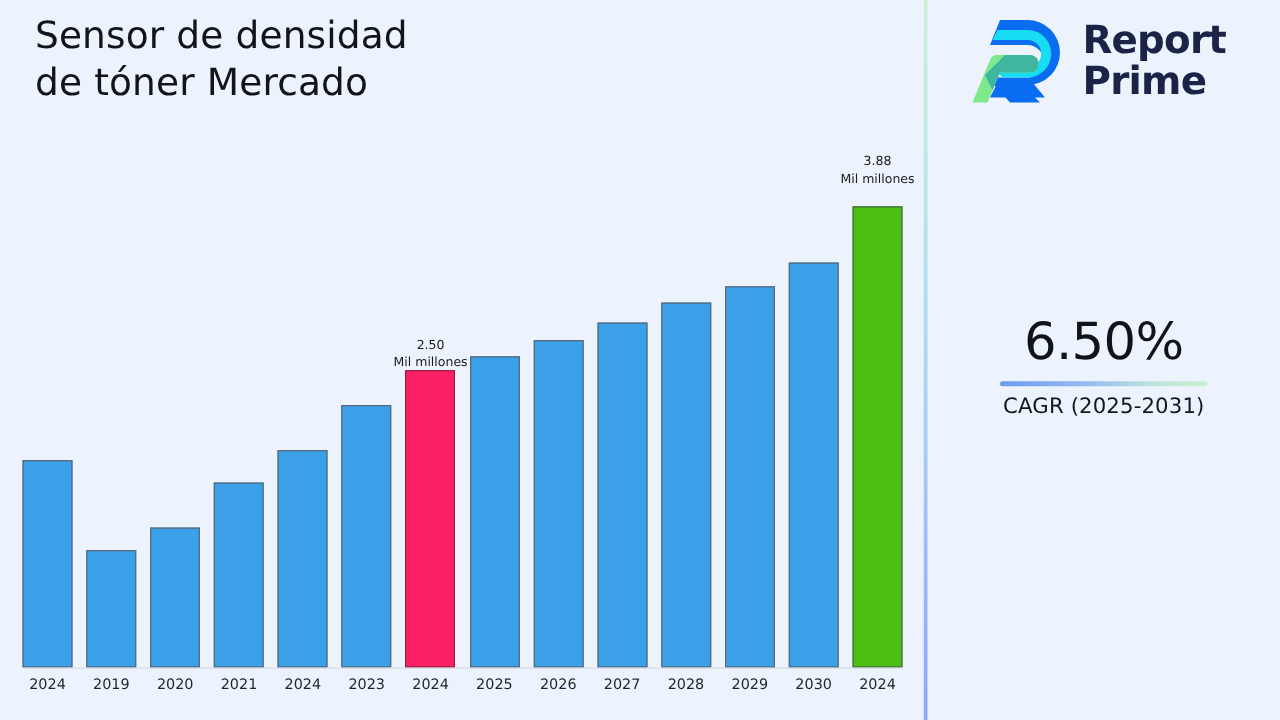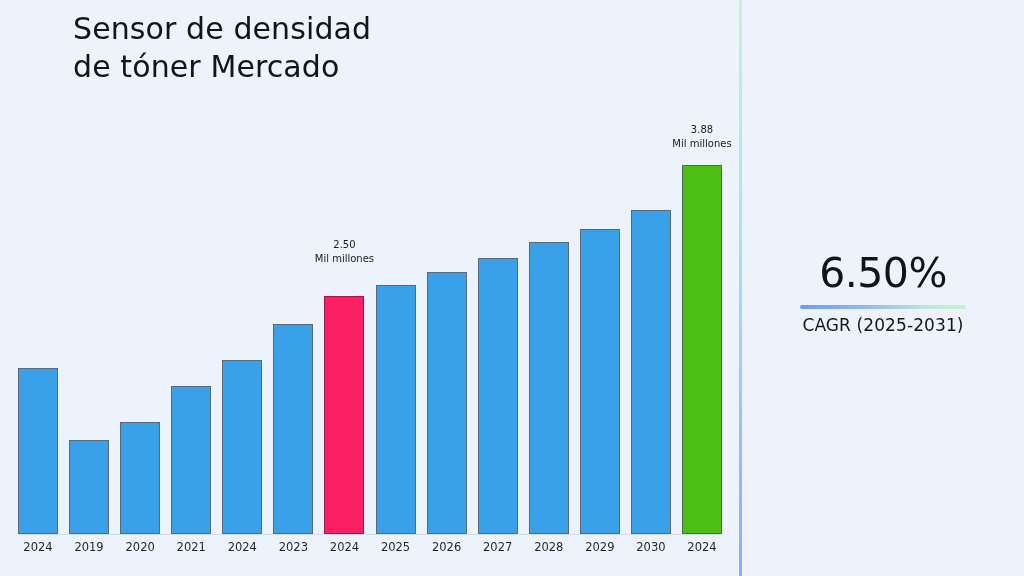--- a/index.html
+++ b/index.html
@@ -13,21 +13,20 @@
   #page { position:absolute; inset:0; background:#EDF3FD; }
 
   
   .title {
     position:absolute; left:28px; top:10px;
     width:430px;
     font-size:30px; line-height:1.28;
     color:#111418; font-weight:400;
     white-space:pre-line;
     letter-spacing:0.1px;
-    margin-left:45px;
   }
 
   
   .v-divider {
     position:absolute; left:739px; top:0; width:3px; height:576px;
     background:linear-gradient(to bottom, #CDEFD6 0%, #BFEAE0 18%, #AFE0EE 38%, #A8CBF6 62%, #9BB4FB 82%, #8FA8FF 100%);
   }
 
   
   .chart {
@@ -137,29 +136,41 @@
         <div class="tick" style="left: 314.462px;">2024</div>
         <div class="tick" style="left: 365.538px;">2025</div>
         <div class="tick" style="left: 416.615px;">2026</div>
         <div class="tick" style="left: 467.692px;">2027</div>
         <div class="tick" style="left: 518.769px;">2028</div>
         <div class="tick" style="left: 569.846px;">2029</div>
         <div class="tick" style="left: 620.923px;">2030</div>
         <div class="tick" style="left: 672px;">2024</div>
       </div>
     <div id="annots">
-        <div class="bar-label" style="left: 269.462px; top: 238px;">2.50
+        <div class="bar-label" style="left: 269.462px; top: 270px;">2.50
 Mil millones</div>
         <div class="bar-label" style="left: 627px; top: 122.731px;">3.88
 Mil millones</div>
       </div>
   </div>
 
   <div class="right">
 
+    <div class="logo-wrap">
+      <svg class="logo-mark" viewBox="0 0 74 78">
+        <path d="M22 6 H44 A26 26 0 0 1 44 58 H40 L54 72 H30 L12 52 H44 A13 13 0 0 0 44 26 H14 Z" fill="#0A6CF0"></path>
+        <path d="M20 14 H44 A19 19 0 0 1 44 52 H24 L16 44 H44 A11 11 0 0 0 44 22 H16 Z" fill="#18DCF2"></path>
+        <path d="M16 40 H48 L44 52 H24 L14 72 H0 Z" fill="#0A6CF0" opacity="0"></path>
+        <path d="M12 34 H46 A7 7 0 0 1 46 48 H22 L12 72 H0 L14 38 A6 6 0 0 1 20 34 Z" fill="#7FE88A"></path>
+        <path d="M26 34 H46 A7 7 0 0 1 46 48 H22 L16 62 L10 50 Z" fill="#3FB6A0"></path>
+        <path d="M20 56 H48 L58 68 H14 Z" fill="#0A6CF0"></path>
+      </svg>
+      <div class="logo-text">Report
+Prime</div>
+    </div>
 
     <div class="cagr-block">
       <div class="cagr-value">6.50%</div>
       <div class="cagr-rule"></div>
       <div class="cagr-caption">CAGR (2025-2031)</div>
     </div>
 
   </div>
 </div>
 

